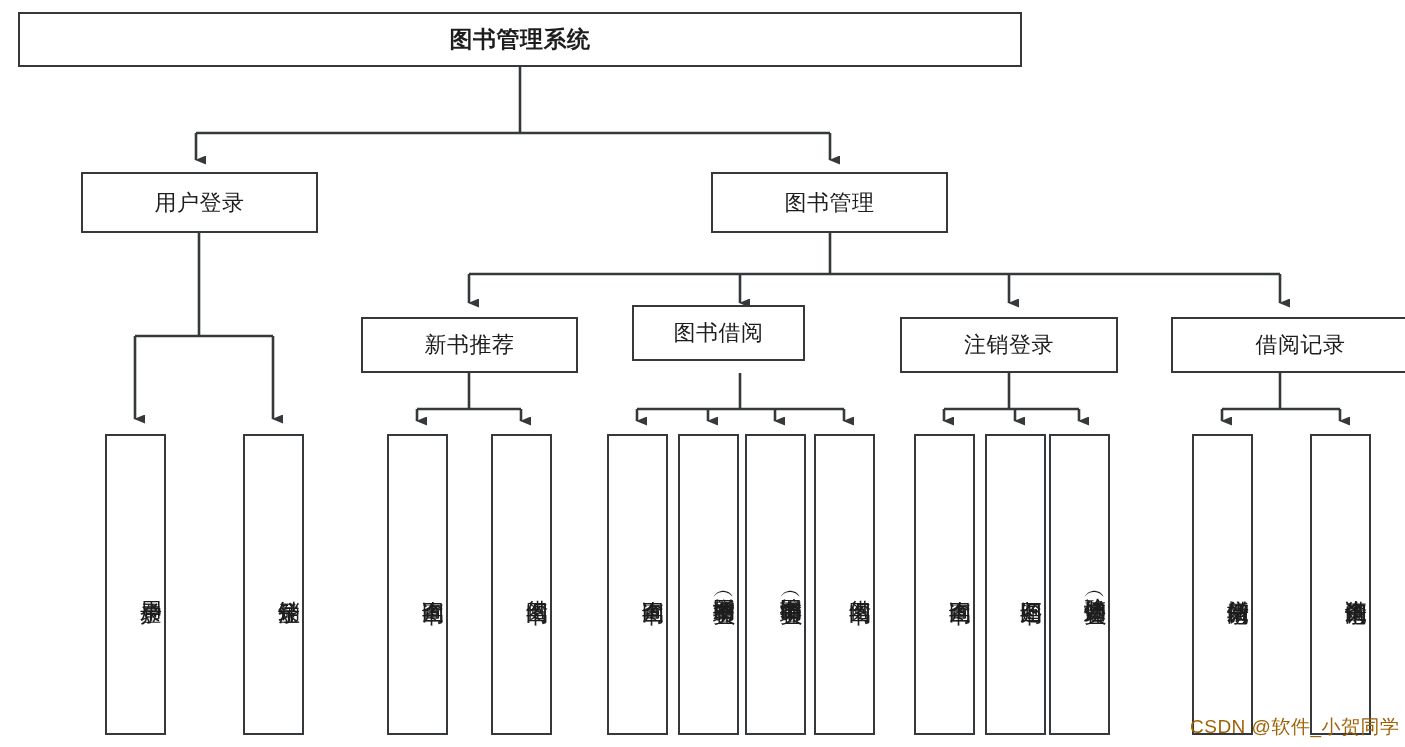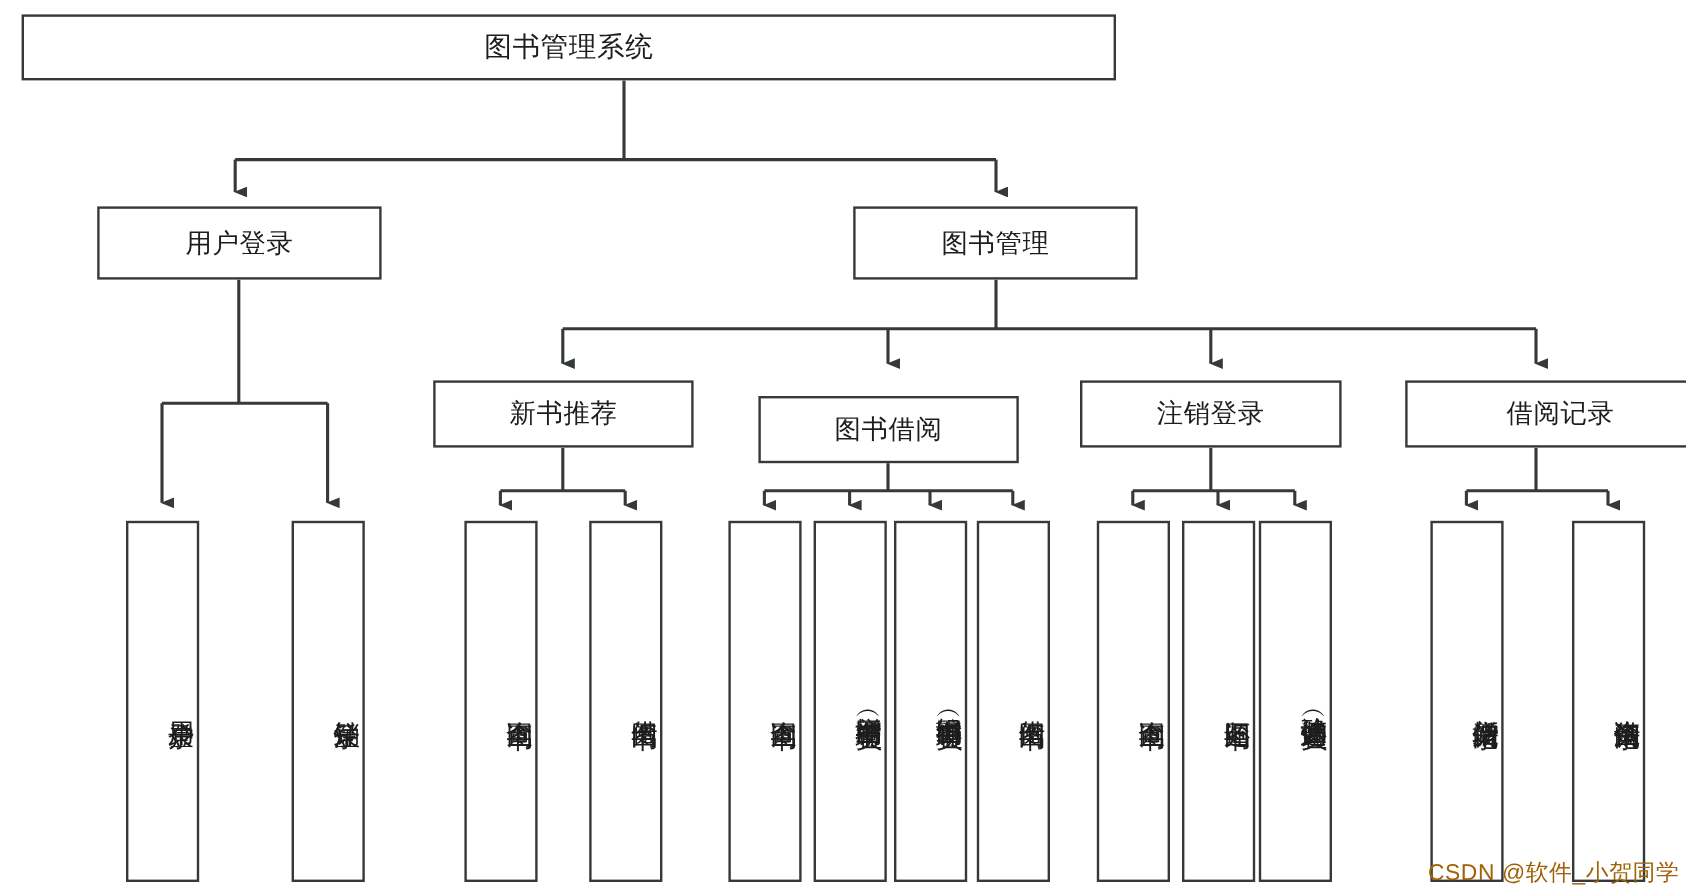--- a/index.html
+++ b/index.html
@@ -117,35 +117,35 @@
       <path d="M1015,409 L1015,421" marker-end="url(#arrow)"></path>
       <path d="M1079,409 L1079,421" marker-end="url(#arrow)"></path>
 
       <path d="M1280,373 L1280,409"></path>
       <path d="M1222,409 L1340,409"></path>
       <path d="M1222,409 L1222,421" marker-end="url(#arrow)"></path>
       <path d="M1340,409 L1340,421" marker-end="url(#arrow)"></path>
     </g>
   </svg>
 
-  <div class="node root horiz" style="left:18px; top:12px; width:912px; height:55px;">
+  <div class="node root horiz" style="left:18px; top:12px; width:1004px; height:55px;font-weight:bold;">
     <span>图书管理系统</span>
   </div>
 
   <div class="node horiz" style="left:81px; top:172px; width:237px; height:61px;">
     <span>用户登录</span>
   </div>
   <div class="node horiz" style="left:711px; top:172px; width:237px; height:61px;">
     <span>图书管理</span>
   </div>
 
   <div class="node horiz" style="left:361px; top:317px; width:217px; height:56px;">
     <span>新书推荐</span>
   </div>
-  <div class="node horiz" style="left:632px; top:330px; width:217px; height:56px;">
+  <div class="node horiz" style="left:632px; top:305px; width:173px; height:56px;">
     <span>图书借阅</span>
   </div>
   <div class="node horiz" style="left:900px; top:317px; width:218px; height:56px;">
     <span>注销登录</span>
   </div>
   <div class="node horiz" style="left:1171px; top:317px; width:259px; height:56px;">
     <span>借阅记录</span>
   </div>
 
   <div class="node vert" style="left:105px; top:434px; width:61px; height:301px;">

